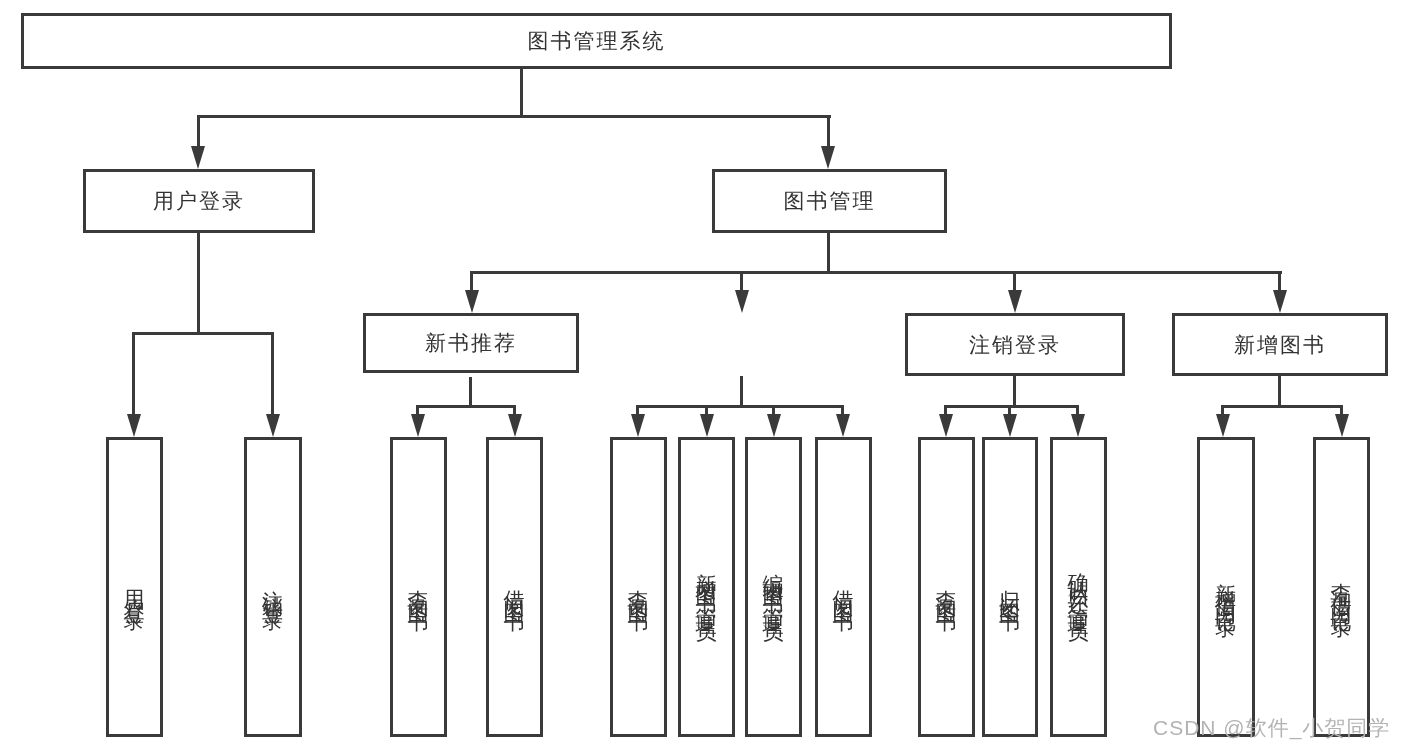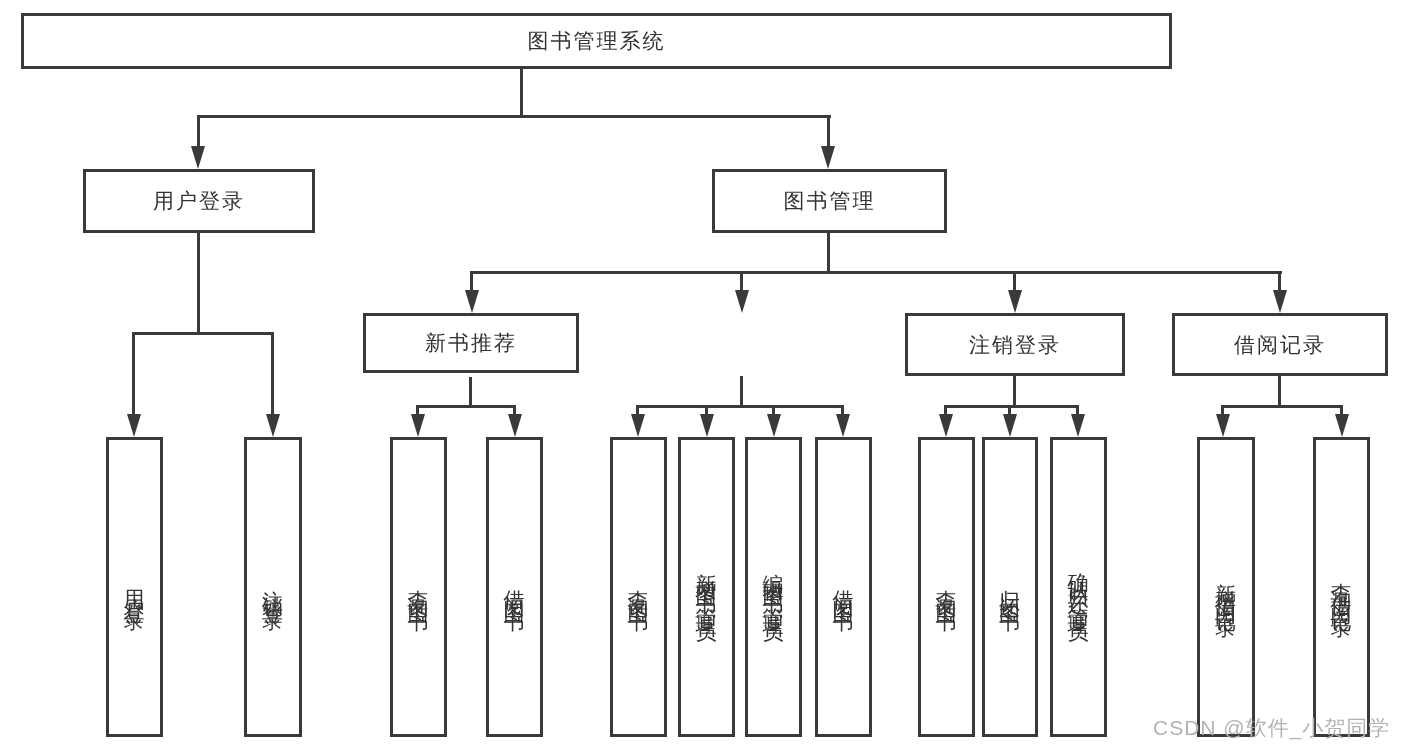--- a/index.html
+++ b/index.html
@@ -82,21 +82,21 @@
   <div class="ahead" style="left:465px;top:290px"></div>
   <div class="vline" style="left:740px;top:271px;height:22px"></div>
   <div class="ahead" style="left:735px;top:290px"></div>
   <div class="vline" style="left:1013px;top:271px;height:22px"></div>
   <div class="ahead" style="left:1008px;top:290px"></div>
   <div class="vline" style="left:1278px;top:271px;height:22px"></div>
   <div class="ahead" style="left:1273px;top:290px"></div>
 
   <div class="box hbox" style="left:363px;top:313px;width:216px;height:60px">新书推荐</div>
   <div class="box hbox" style="left:905px;top:313px;width:220px;height:63px">注销登录</div>
-  <div class="box hbox" style="left:1172px;top:313px;width:216px;height:63px">借阅记录</div>
+  <div class="box hbox" style="left:1172px;top:313px;width:216px;height:63px">新增图书</div>
 
   <div class="vline" style="left:469px;top:377px;height:30px"></div>
   <div class="hline" style="left:416px;top:405px;width:100px"></div>
   <div class="vline" style="left:416px;top:405px;height:14px"></div>
   <div class="ahead" style="left:411px;top:414px"></div>
   <div class="vline" style="left:513px;top:405px;height:14px"></div>
   <div class="ahead" style="left:508px;top:414px"></div>
 
   <div class="vline" style="left:740px;top:376px;height:31px"></div>
   <div class="hline" style="left:636px;top:405px;width:208px"></div>

